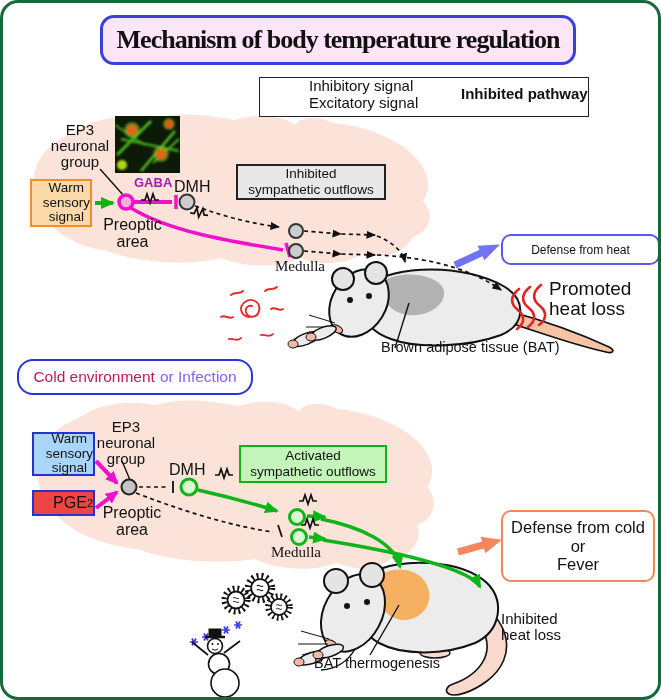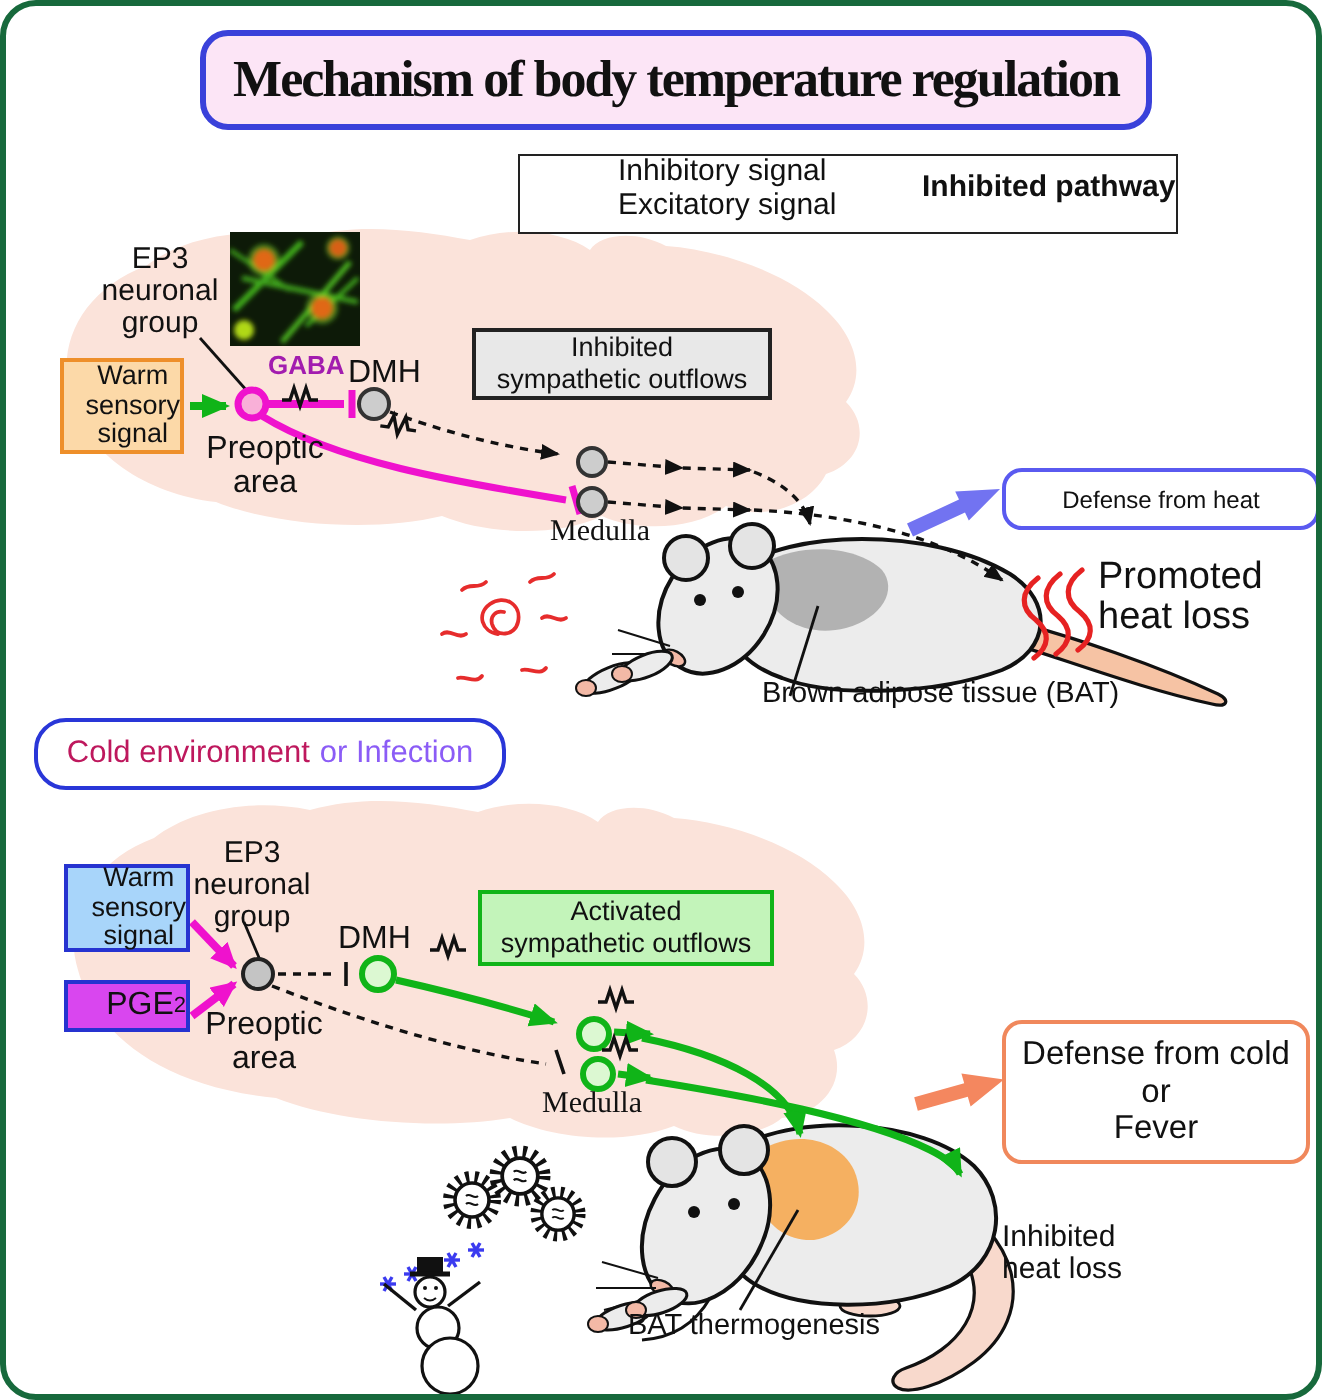--- a/index.html
+++ b/index.html
@@ -25,21 +25,21 @@
   .legend-label{font-size:15px;}
   #cold-env-box{
     left:14px;top:356px;width:236px;height:36px;background:#fff;border:2.5px solid #2936d8;
     border-radius:16px;z-index:2;box-sizing:border-box;font-size:15.5px;
   }
   #cold-env-box .blue{color:#be185d;}
   #cold-env-box .rest{color:#8b5cf6;margin-left:5px;}
   .sig-box{z-index:2;box-sizing:border-box;font-size:13.5px;line-height:1.1;justify-content:flex-end;}
   #warm-box{left:27px;top:176px;width:62px;height:48px;background:#fcd9a8;border:2.5px solid #ee8f2a;}
   #cold-box{left:29px;top:429px;width:63px;height:44px;background:#a8d5fa;border:2.5px solid #2633d0;}
-  #pge2-box{left:29px;top:487px;width:63px;height:26px;background:#d946ef;border:2.5px solid #2633d0;font-size:16px;}
+  #pge2-box{left:29px;top:487px;width:63px;height:26px;background:#ef4444;border:2.5px solid #2633d0;font-size:16px;}
   #pge2-box sub{font-size:11px;}
   #outflow-hot-box{left:233px;top:161px;width:150px;height:36px;background:#e8e8e8;border:2px solid #222;font-size:13.5px;line-height:1.2;z-index:2;box-sizing:border-box;}
   #outflow-cold-box{left:236px;top:442px;width:148px;height:38px;background:#c3f4ba;border:2.5px solid #10b418;font-size:13.5px;line-height:1.2;z-index:2;box-sizing:border-box;}
   #defense-heat-box{left:498px;top:231px;width:159px;height:31px;background:#fff;border:2px solid #5a5af0;border-radius:10px;font-size:12px;z-index:2;box-sizing:border-box;}
   #defense-cold-box{left:498px;top:507px;width:154px;height:72px;background:#fff;border:2px solid #f0885c;border-radius:10px;font-size:16.5px;line-height:1.12;z-index:2;box-sizing:border-box;}
   .small-label{font-size:15px;font-family:Liberation Serif, serif;}
   .gaba{color:#a21caf;font-weight:bold;font-size:13px;}
   .dmh{font-size:16px;}
   .two-line{text-align:center;}
 </style>

